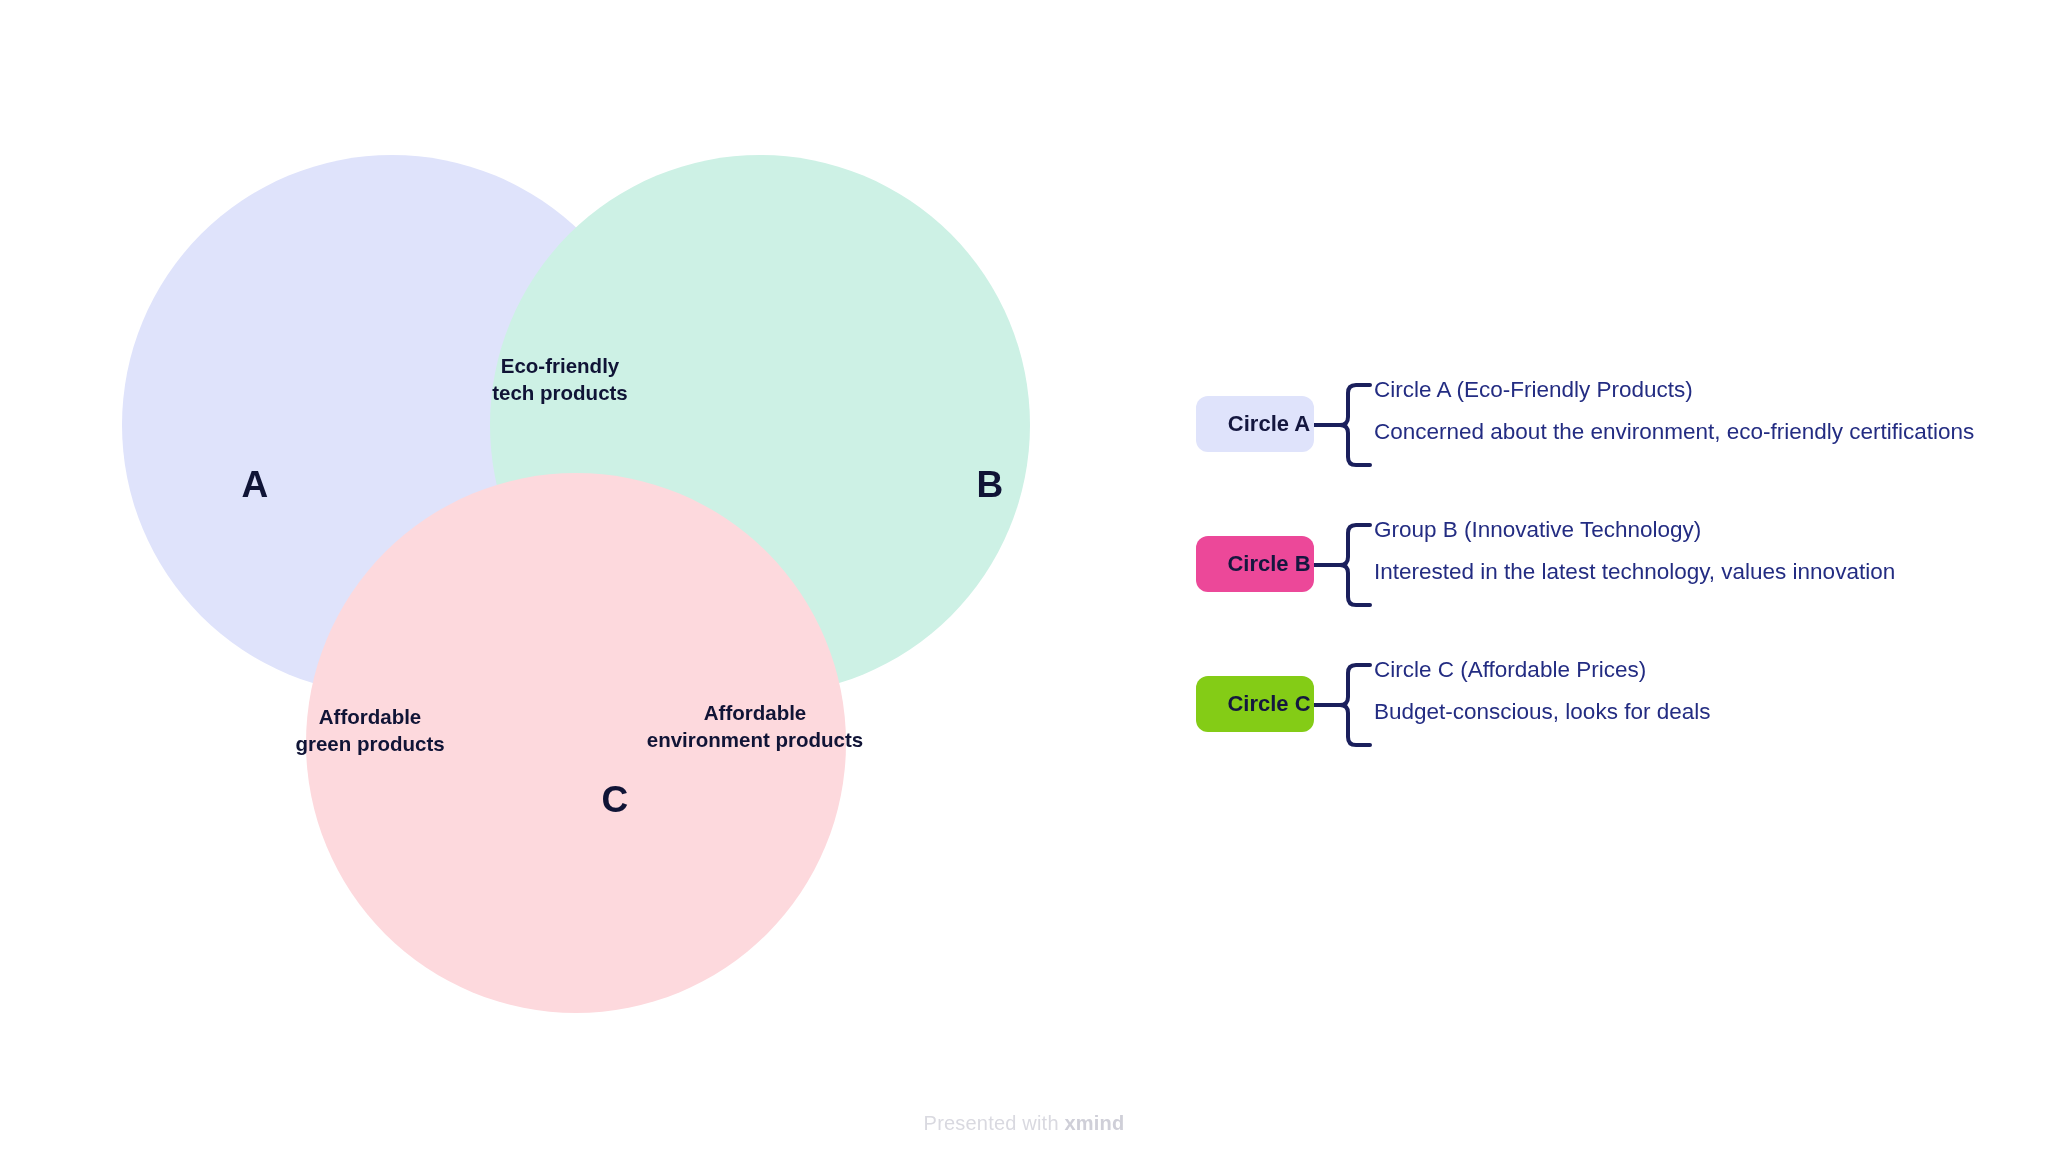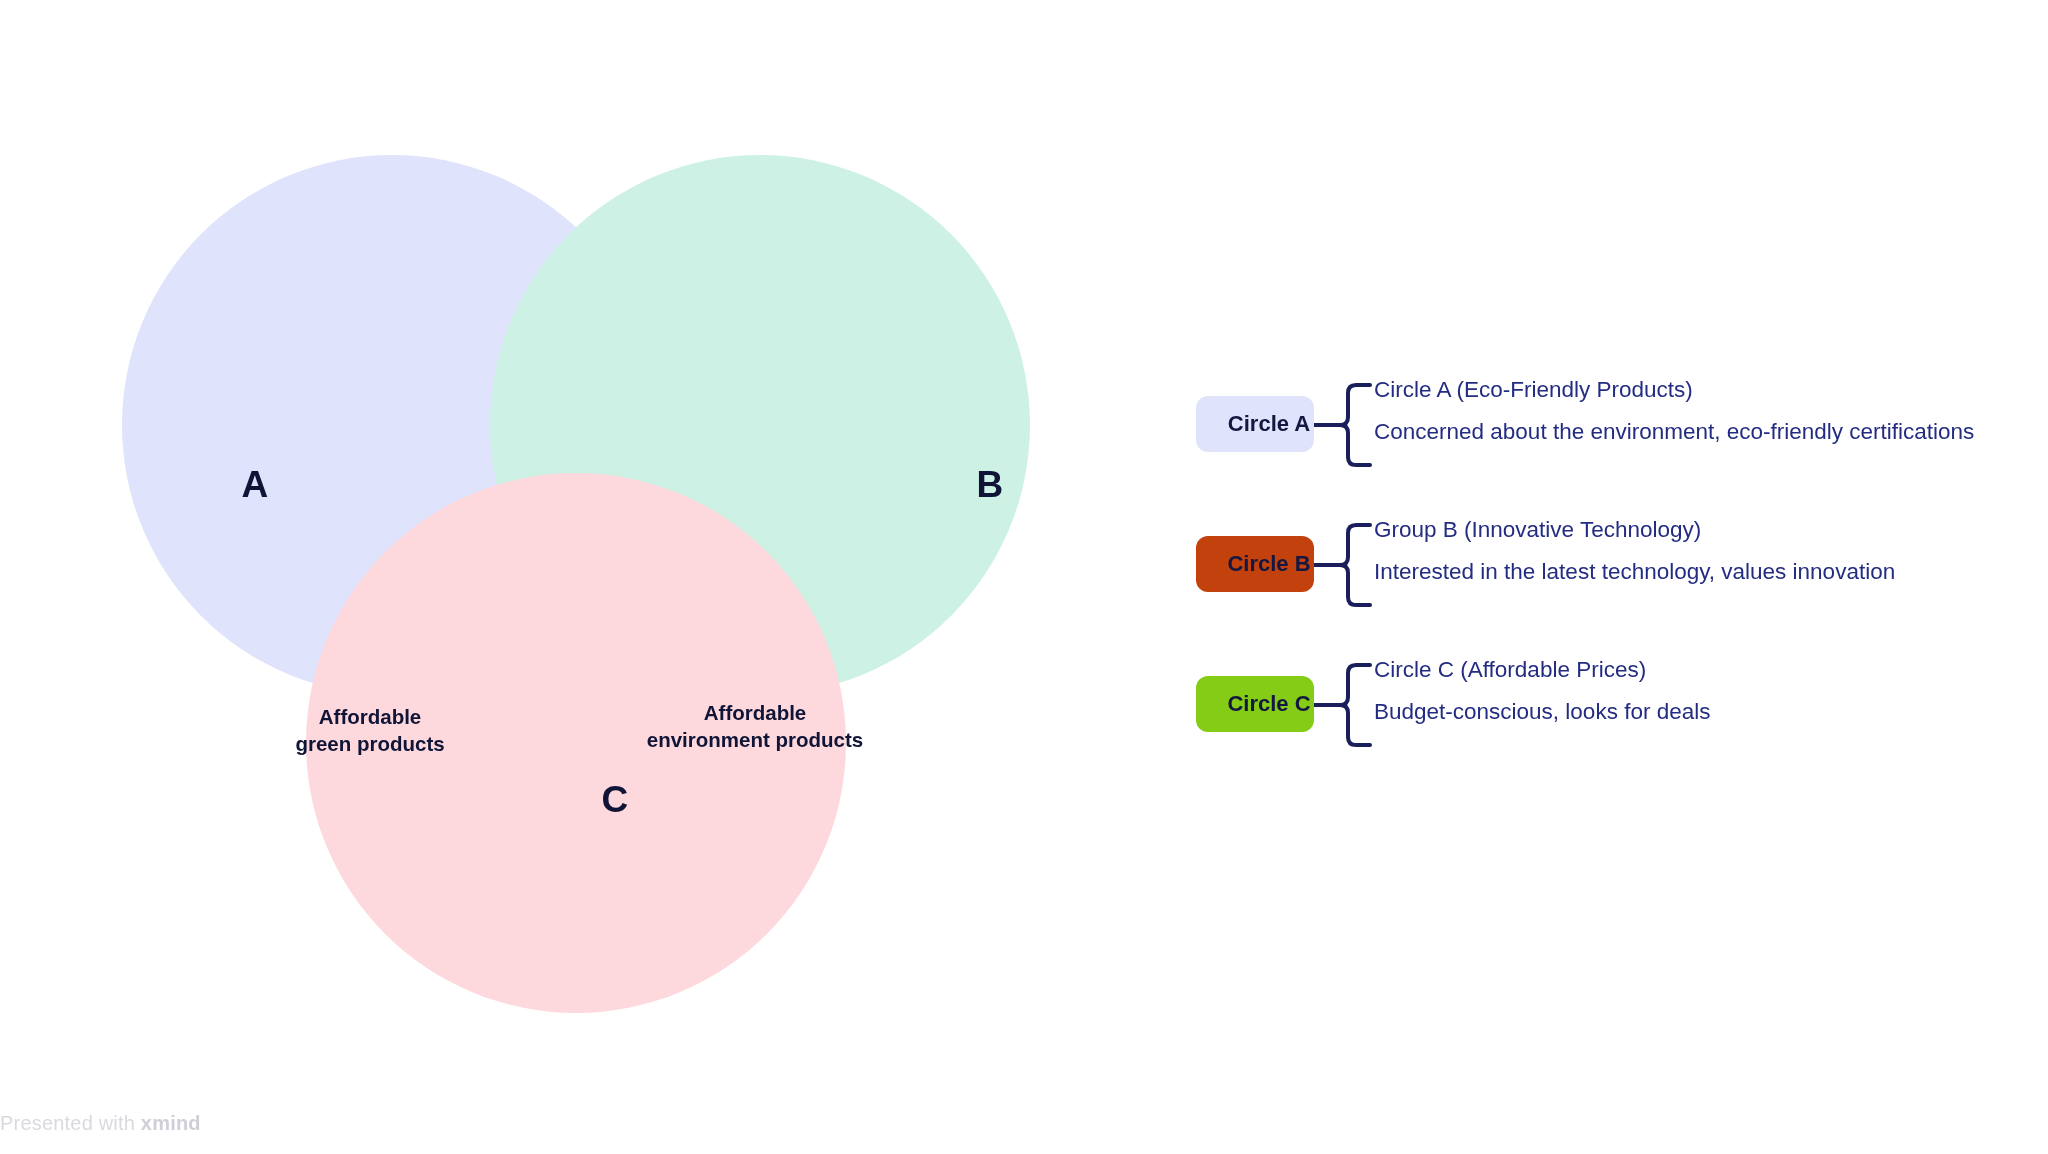--- a/index.html
+++ b/index.html
@@ -109,20 +109,21 @@
   }
   .legend-text.first { position: absolute; top: 8px;  left: 0; }
   .legend-text.second{ position: absolute; top: 50px; left: 0; }
 
   
   #footer-watermark {
     position: absolute;
     left: 0;
     top: 1112px;
     width: 2048px;
+    text-align: center;
     font-size: 20px;
     color: #d9d9e0;
     letter-spacing: 0.2px;
   }
   #footer-watermark .brand {
     font-weight: 700;
     color: #cfcfd8;
   }
 </style>
 </head>
@@ -135,20 +136,24 @@
       <circle cx="332" cy="350" r="270" fill="#dfe3fb"></circle>
       <circle cx="700" cy="350" r="270" fill="#cdf1e5"></circle>
       <circle cx="516" cy="668" r="270" fill="#fdd9dd"></circle>
     </g>
   </svg>
 
   <div class="venn-label venn-set-letter lbl-a">A</div>
   <div class="venn-label venn-set-letter lbl-b">B</div>
   <div class="venn-label venn-set-letter lbl-c">C</div>
 
+  <div class="venn-label venn-region-label lbl-ab">
+    <div>Eco-friendly</div>
+    <div>tech products</div>
+  </div>
 
 
   <div class="venn-label venn-region-label lbl-ac">
     <div>Affordable</div>
     <div>green products</div>
   </div>
 
   <div class="venn-label venn-region-label lbl-bc">
     <div>Affordable</div>
     <div>environment products</div>
@@ -164,21 +169,21 @@
       <path d="M18 49 H26 Q34 49 34 41 V17 Q34 9 42 9 H56" stroke="#1a1f5c" stroke-width="4" fill="none" stroke-linecap="round" stroke-linejoin="round"></path>
       <path d="M18 49 H26 Q34 49 34 57 V81 Q34 89 42 89 H56" stroke="#1a1f5c" stroke-width="4" fill="none" stroke-linecap="round" stroke-linejoin="round"></path>
     </svg>
     <div class="legend-texts">
       <div class="legend-text first">Circle A (Eco-Friendly Products)</div>
       <div class="legend-text second">Concerned about the environment, eco-friendly certifications</div>
     </div>
   </div>
 
   <div class="legend-row">
-    <div class="legend-badge" style="background:#c2410c;">Circle B</div>
+    <div class="legend-badge" style="background:#ec4899;">Circle B</div>
     <svg class="legend-bracket" viewBox="0 0 60 98">
       <path d="M0 49 H18" stroke="#1a1f5c" stroke-width="4" fill="none" stroke-linecap="round"></path>
       <path d="M18 49 H26 Q34 49 34 41 V17 Q34 9 42 9 H56" stroke="#1a1f5c" stroke-width="4" fill="none" stroke-linecap="round" stroke-linejoin="round"></path>
       <path d="M18 49 H26 Q34 49 34 57 V81 Q34 89 42 89 H56" stroke="#1a1f5c" stroke-width="4" fill="none" stroke-linecap="round" stroke-linejoin="round"></path>
     </svg>
     <div class="legend-texts">
       <div class="legend-text first">Group B (Innovative Technology)</div>
       <div class="legend-text second">Interested in the latest technology, values innovation</div>
     </div>
   </div>

